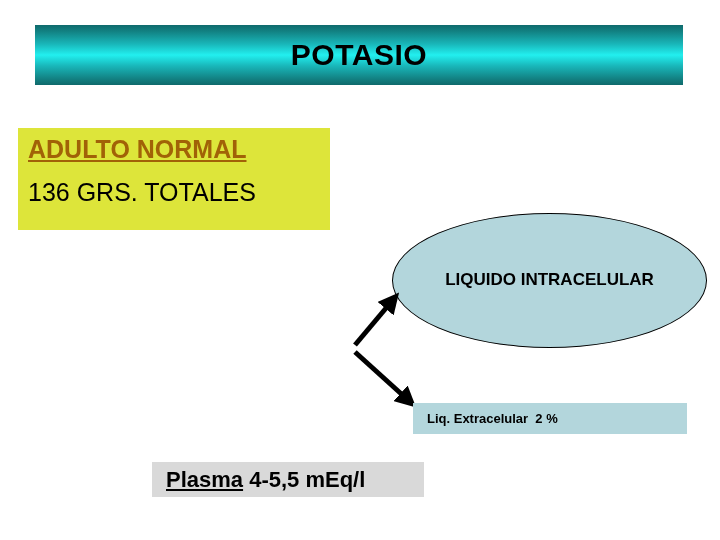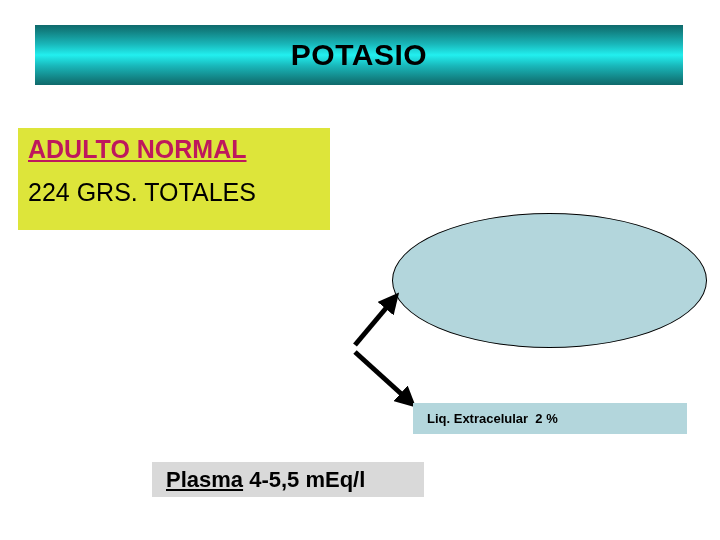--- a/index.html
+++ b/index.html
@@ -54,21 +54,21 @@
     top: 128px;
     width: 312px;
     height: 102px;
     background: #dde53a;
     padding: 6px 10px 0 10px;
     box-sizing: border-box;
   }
   #adult-heading {
     font-size: 25px;
     font-weight: bold;
-    color: #be185d;
+    color: #a16207;
     text-decoration: underline;
     line-height: 1.25;
     white-space: nowrap;
   }
   #adult-subtext {
     font-size: 25px;
     font-weight: normal;
     color: #000000;
     line-height: 1.25;
     margin-top: 12px;
@@ -174,26 +174,27 @@
 <body>
 
 <div id="slide">
 
   <div id="title-banner">
     <div id="title-text">POTASIO</div>
   </div>
 
   <div id="adult-box">
     <div id="adult-heading">ADULTO NORMAL</div>
-    <div id="adult-subtext">224 GRS. TOTALES</div>
+    <div id="adult-subtext">136 GRS. TOTALES</div>
   </div>
 
 
   <div id="icf-ellipse" class="ellipse">
     <div id="icf-label">
+      <div>LIQUIDO INTRACELULAR</div>
     </div>
   </div>
 
   <svg id="arrows" viewBox="0 0 720 540" xmlns="http://www.w3.org/2000/svg">
     <defs>
       <marker id="arrowhead" markerWidth="4.2" markerHeight="4.2" refX="2.0" refY="2.1" orient="auto" markerUnits="strokeWidth">
         <path d="M0,0 L4.2,2.1 L0,4.2 Z" fill="#000000"></path>
       </marker>
     </defs>
     <line x1="355" y1="345" x2="392" y2="301" stroke="#000000" stroke-width="5" marker-end="url(#arrowhead)"></line>

